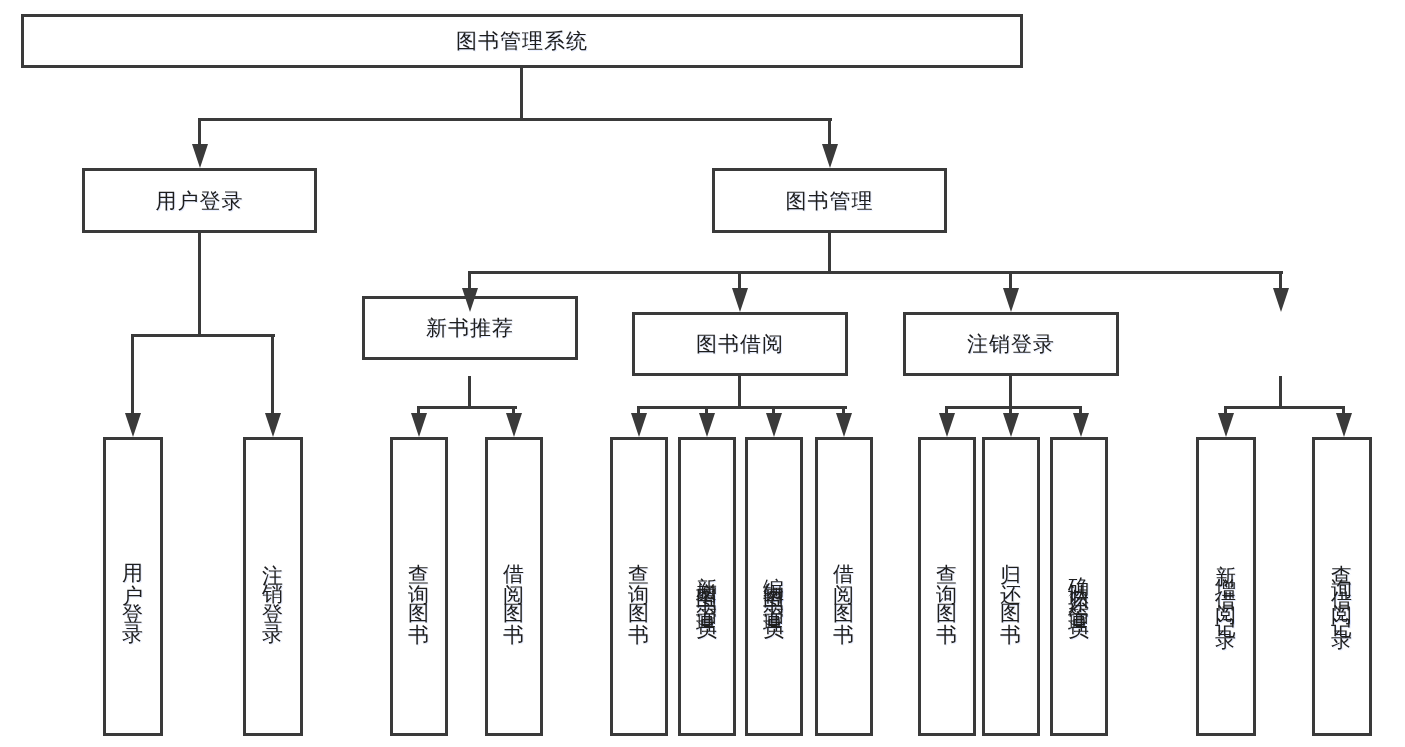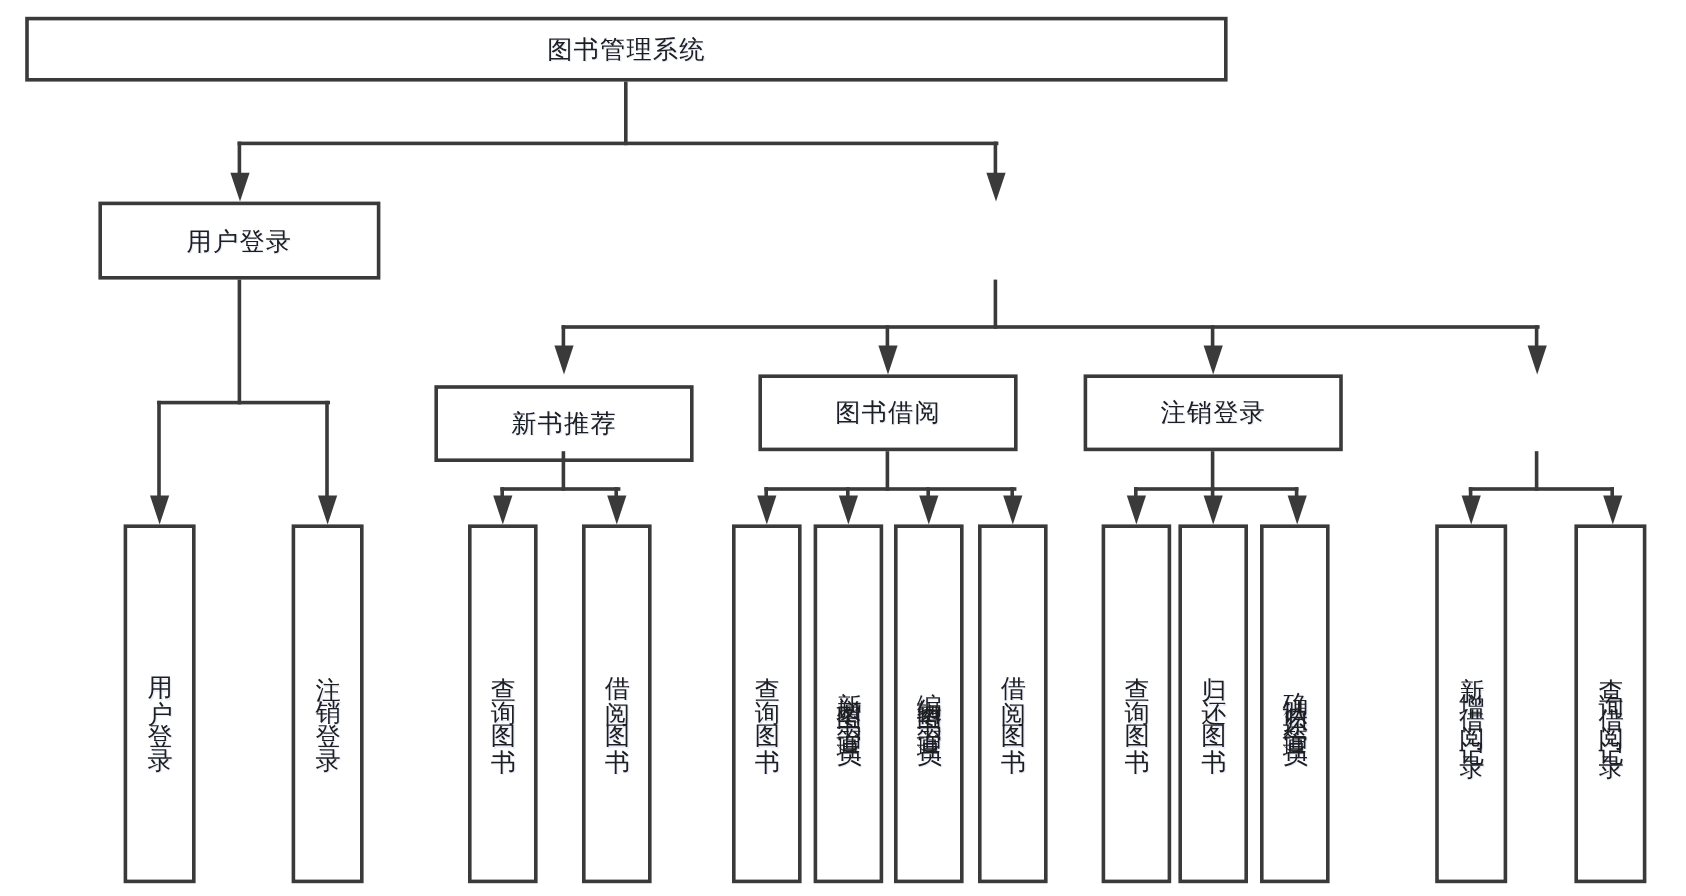--- a/index.html
+++ b/index.html
@@ -67,22 +67,25 @@
 
 <div class="stage">
 
   <div class="node" style="left:21px;top:14px;width:1002px;height:54px">
     <span class="hlabel">图书管理系统</span>
   </div>
 
   <div class="node" style="left:82px;top:168px;width:235px;height:65px">
     <span class="hlabel">用户登录</span>
   </div>
+  <div class="node" style="left:712px;top:168px;width:235px;height:65px">
+    <span class="hlabel">图书管理</span>
+  </div>
 
-  <div class="node" style="left:362px;top:321px;width:216px;height:64px">
+  <div class="node" style="left:362px;top:296px;width:216px;height:64px">
     <span class="hlabel">新书推荐</span>
   </div>
   <div class="node" style="left:632px;top:312px;width:216px;height:64px">
     <span class="hlabel">图书借阅</span>
   </div>
   <div class="node" style="left:903px;top:312px;width:216px;height:64px">
     <span class="hlabel">注销登录</span>
   </div>
 
   <div class="node leaf" style="left:103px;top:437px;width:60px;height:299px">

